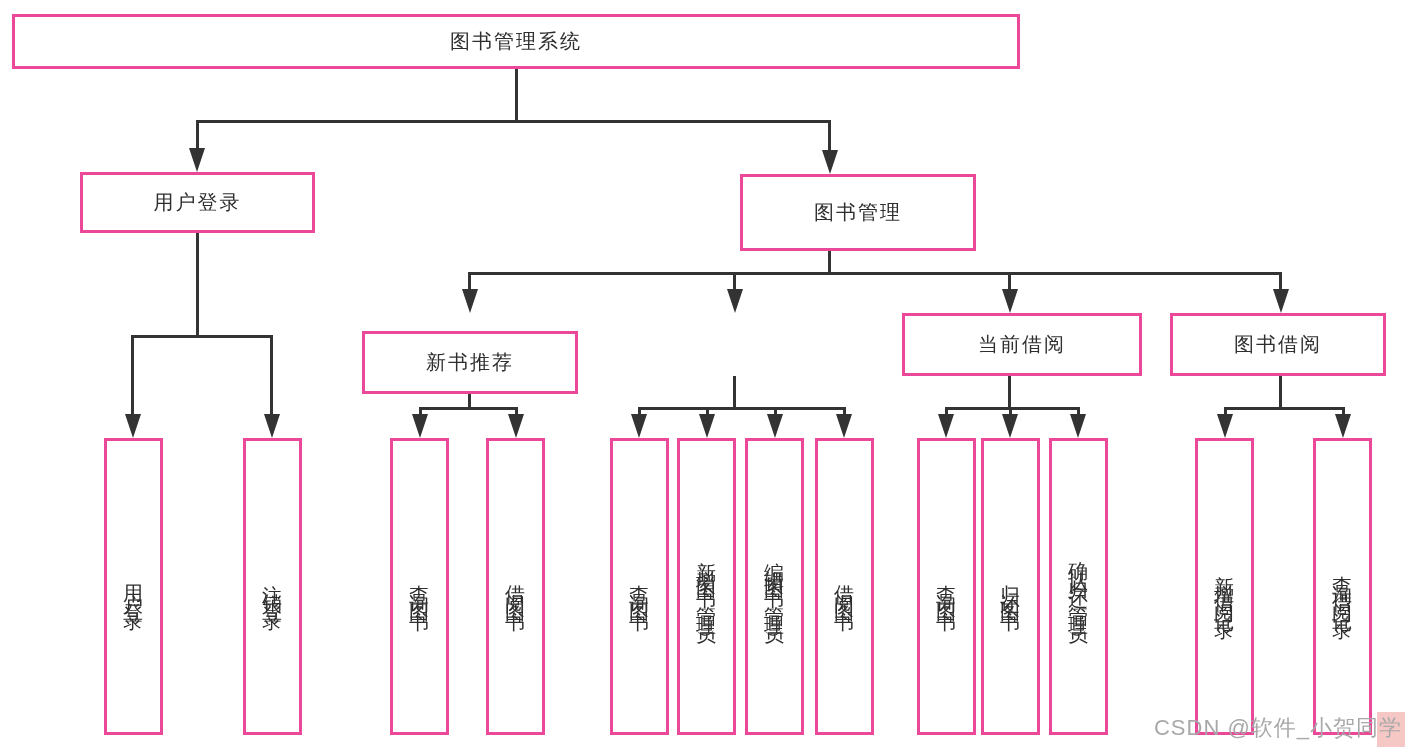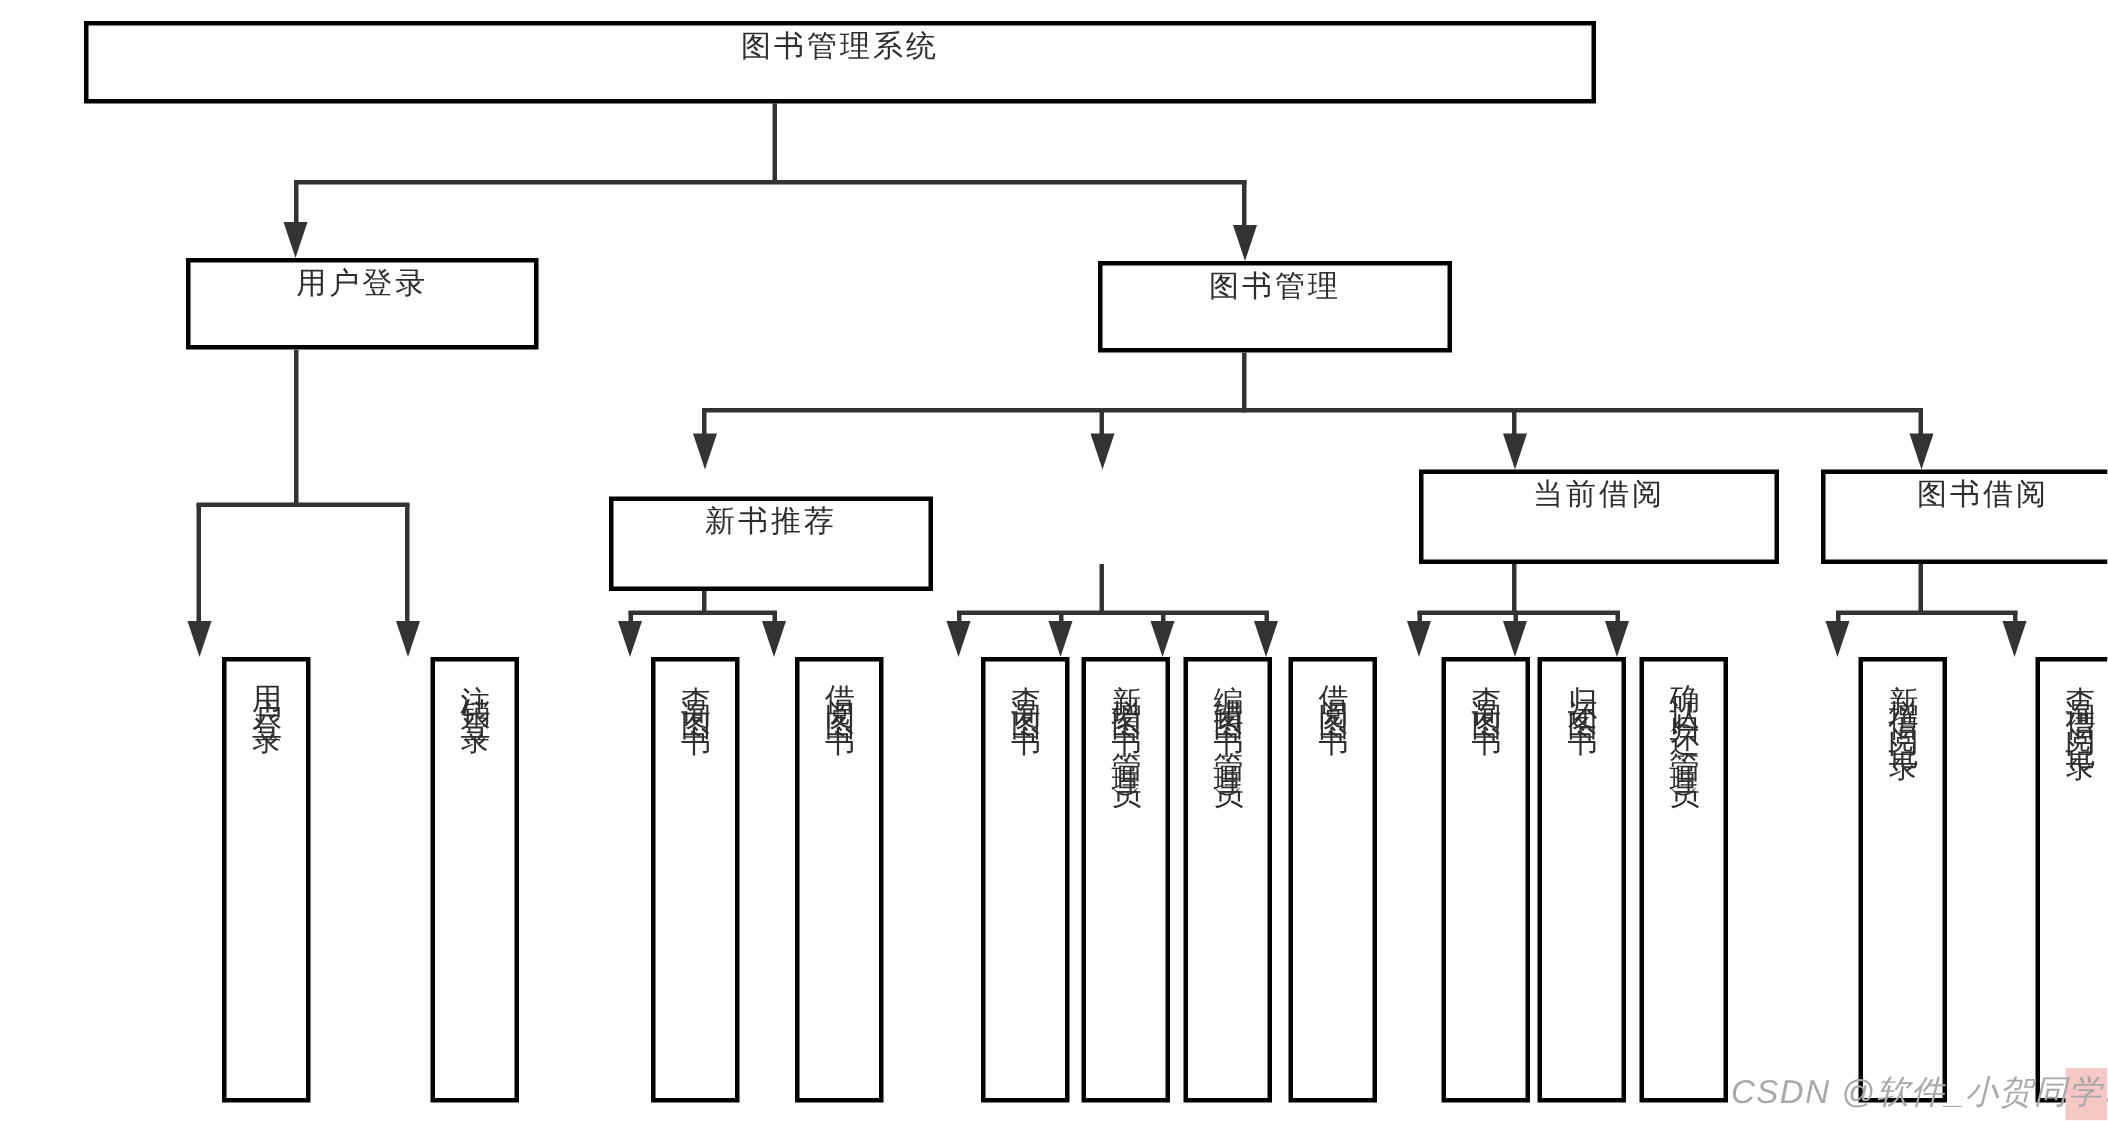--- a/index.html
+++ b/index.html
@@ -1,40 +1,40 @@
 <!DOCTYPE html>
 <html><head>
 <meta charset="utf-8">
 <style>
   html,body{margin:0;padding:0;background:#ffffff;}
   .stage{
     position:relative;width:1405px;height:747px;background:#ffffff;
     font-family:"Liberation Sans", sans-serif;overflow:hidden;
   }
   .node{
-    position:absolute;box-sizing:border-box;border:3px solid #000000;background:#ffffff;
-    display:flex;align-items:flex-start;justify-content:center;
-    color:#2e2e2e;font-size:20px;letter-spacing:2px;margin-left:44px;
+    position:absolute;box-sizing:border-box;border:3px solid #ec4899;background:#ffffff;
+    display:flex;align-items:center;justify-content:center;
+    color:#2e2e2e;font-size:20px;letter-spacing:2px;
   }
   .leaf{top:438px;width:59px;height:297px;letter-spacing:0;}
   .vtext{
     writing-mode:vertical-rl;text-orientation:mixed;
     letter-spacing:9px;font-size:20px;color:#2e2e2e;line-height:1;
   }
   .vl{position:absolute;width:3px;background:#333333;}
   .hl{position:absolute;height:3px;background:#333333;}
   .arrow{
     position:absolute;width:0;height:0;
     border-left:8px solid transparent;border-right:8px solid transparent;
     border-top:24px solid #333333;
   }
   .wm-highlight{position:absolute;left:1377px;top:712px;width:28px;height:35px;background:#f5c8c6;}
   .watermark{
     position:absolute;right:3px;bottom:4px;font-size:22px;color:#a8a8a8;
-    letter-spacing:1px;white-space:nowrap;font-style:italic;
+    letter-spacing:1px;white-space:nowrap;
   }
 </style>
 </head>
 <body>
 
 <div class="stage">
 
   <div class="vl" style="left:515px;top:68px;height:54px"></div>
   <div class="hl" style="left:196px;top:120px;width:635px"></div>
   <div class="vl" style="left:196px;top:120px;height:32px"></div>
@@ -91,21 +91,21 @@
   <div class="arrow" style="left:1217px;top:414px"></div>
   <div class="arrow" style="left:1335px;top:414px"></div>
 
   <div class="node" style="left:12px;top:14px;width:1008px;height:55px">
     <span>图书管理系统</span>
   </div>
 
   <div class="node" style="left:80px;top:172px;width:235px;height:61px">
     <span>用户登录</span>
   </div>
-  <div class="node" style="left:688px;top:174px;width:236px;height:61px">
+  <div class="node" style="left:740px;top:174px;width:236px;height:77px">
     <span>图书管理</span>
   </div>
 
   <div class="node" style="left:362px;top:331px;width:216px;height:63px">
     <span>新书推荐</span>
   </div>
   <div class="node" style="left:902px;top:313px;width:240px;height:63px">
     <span>当前借阅</span>
   </div>
   <div class="node" style="left:1170px;top:313px;width:216px;height:63px">

